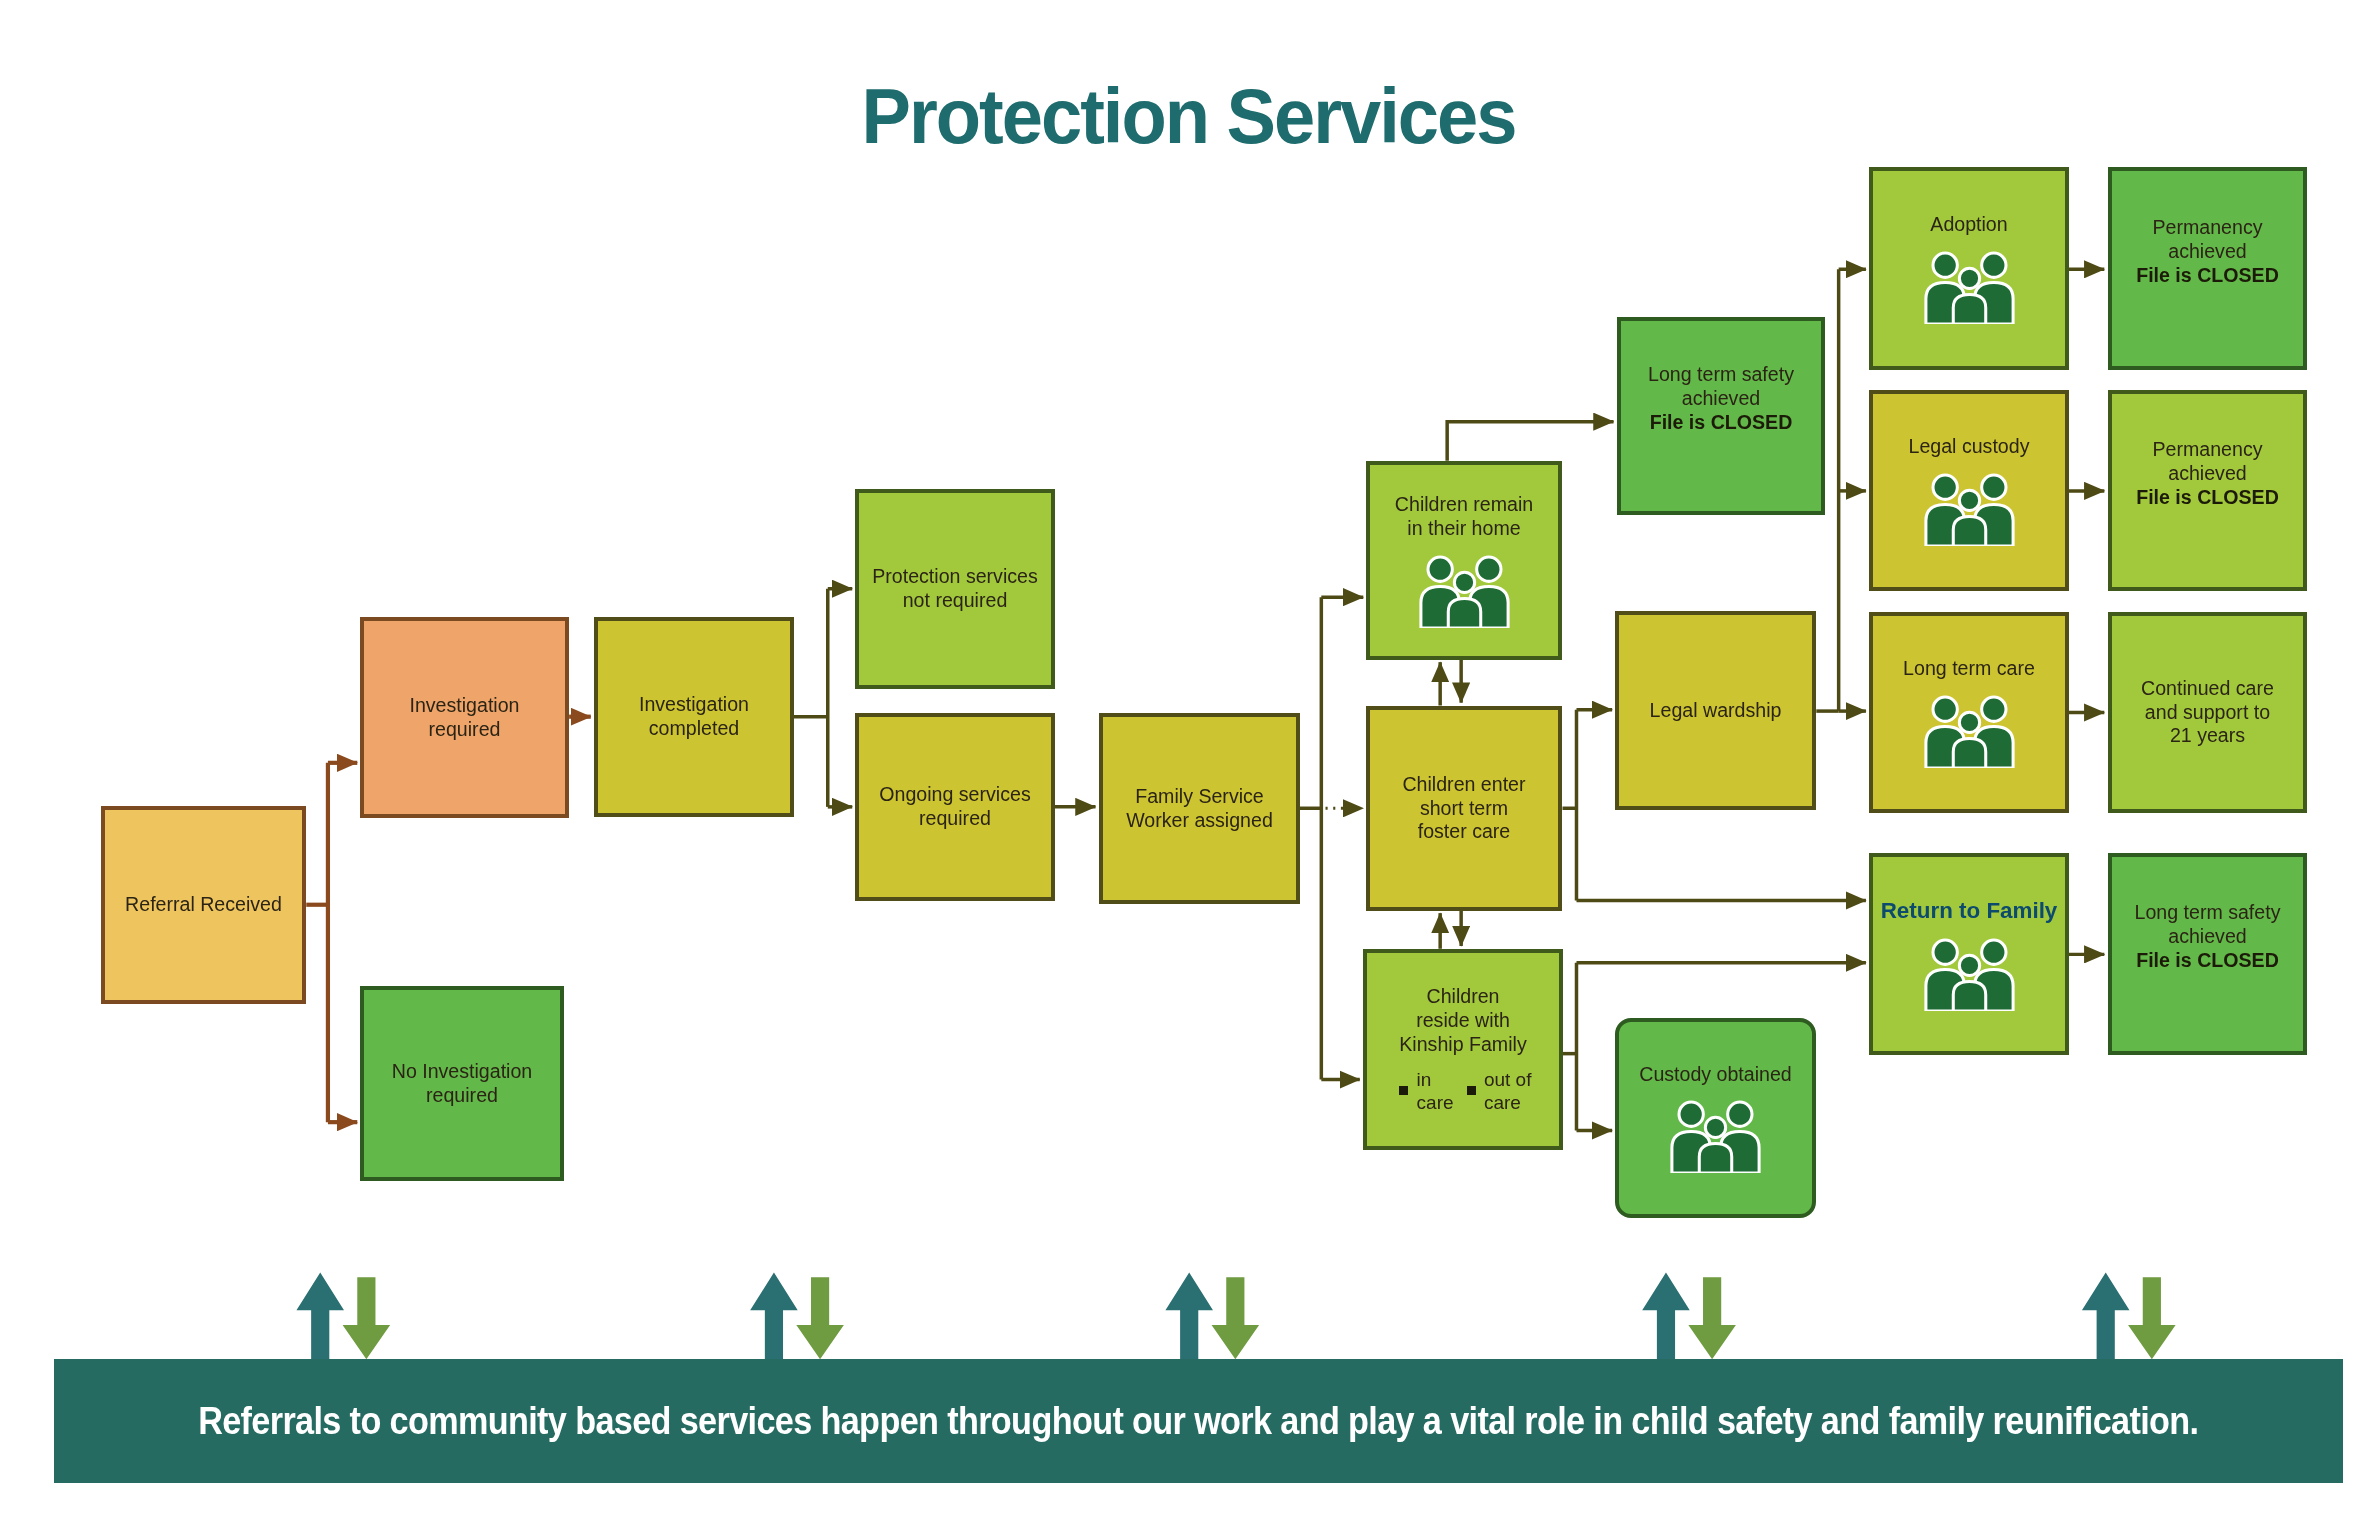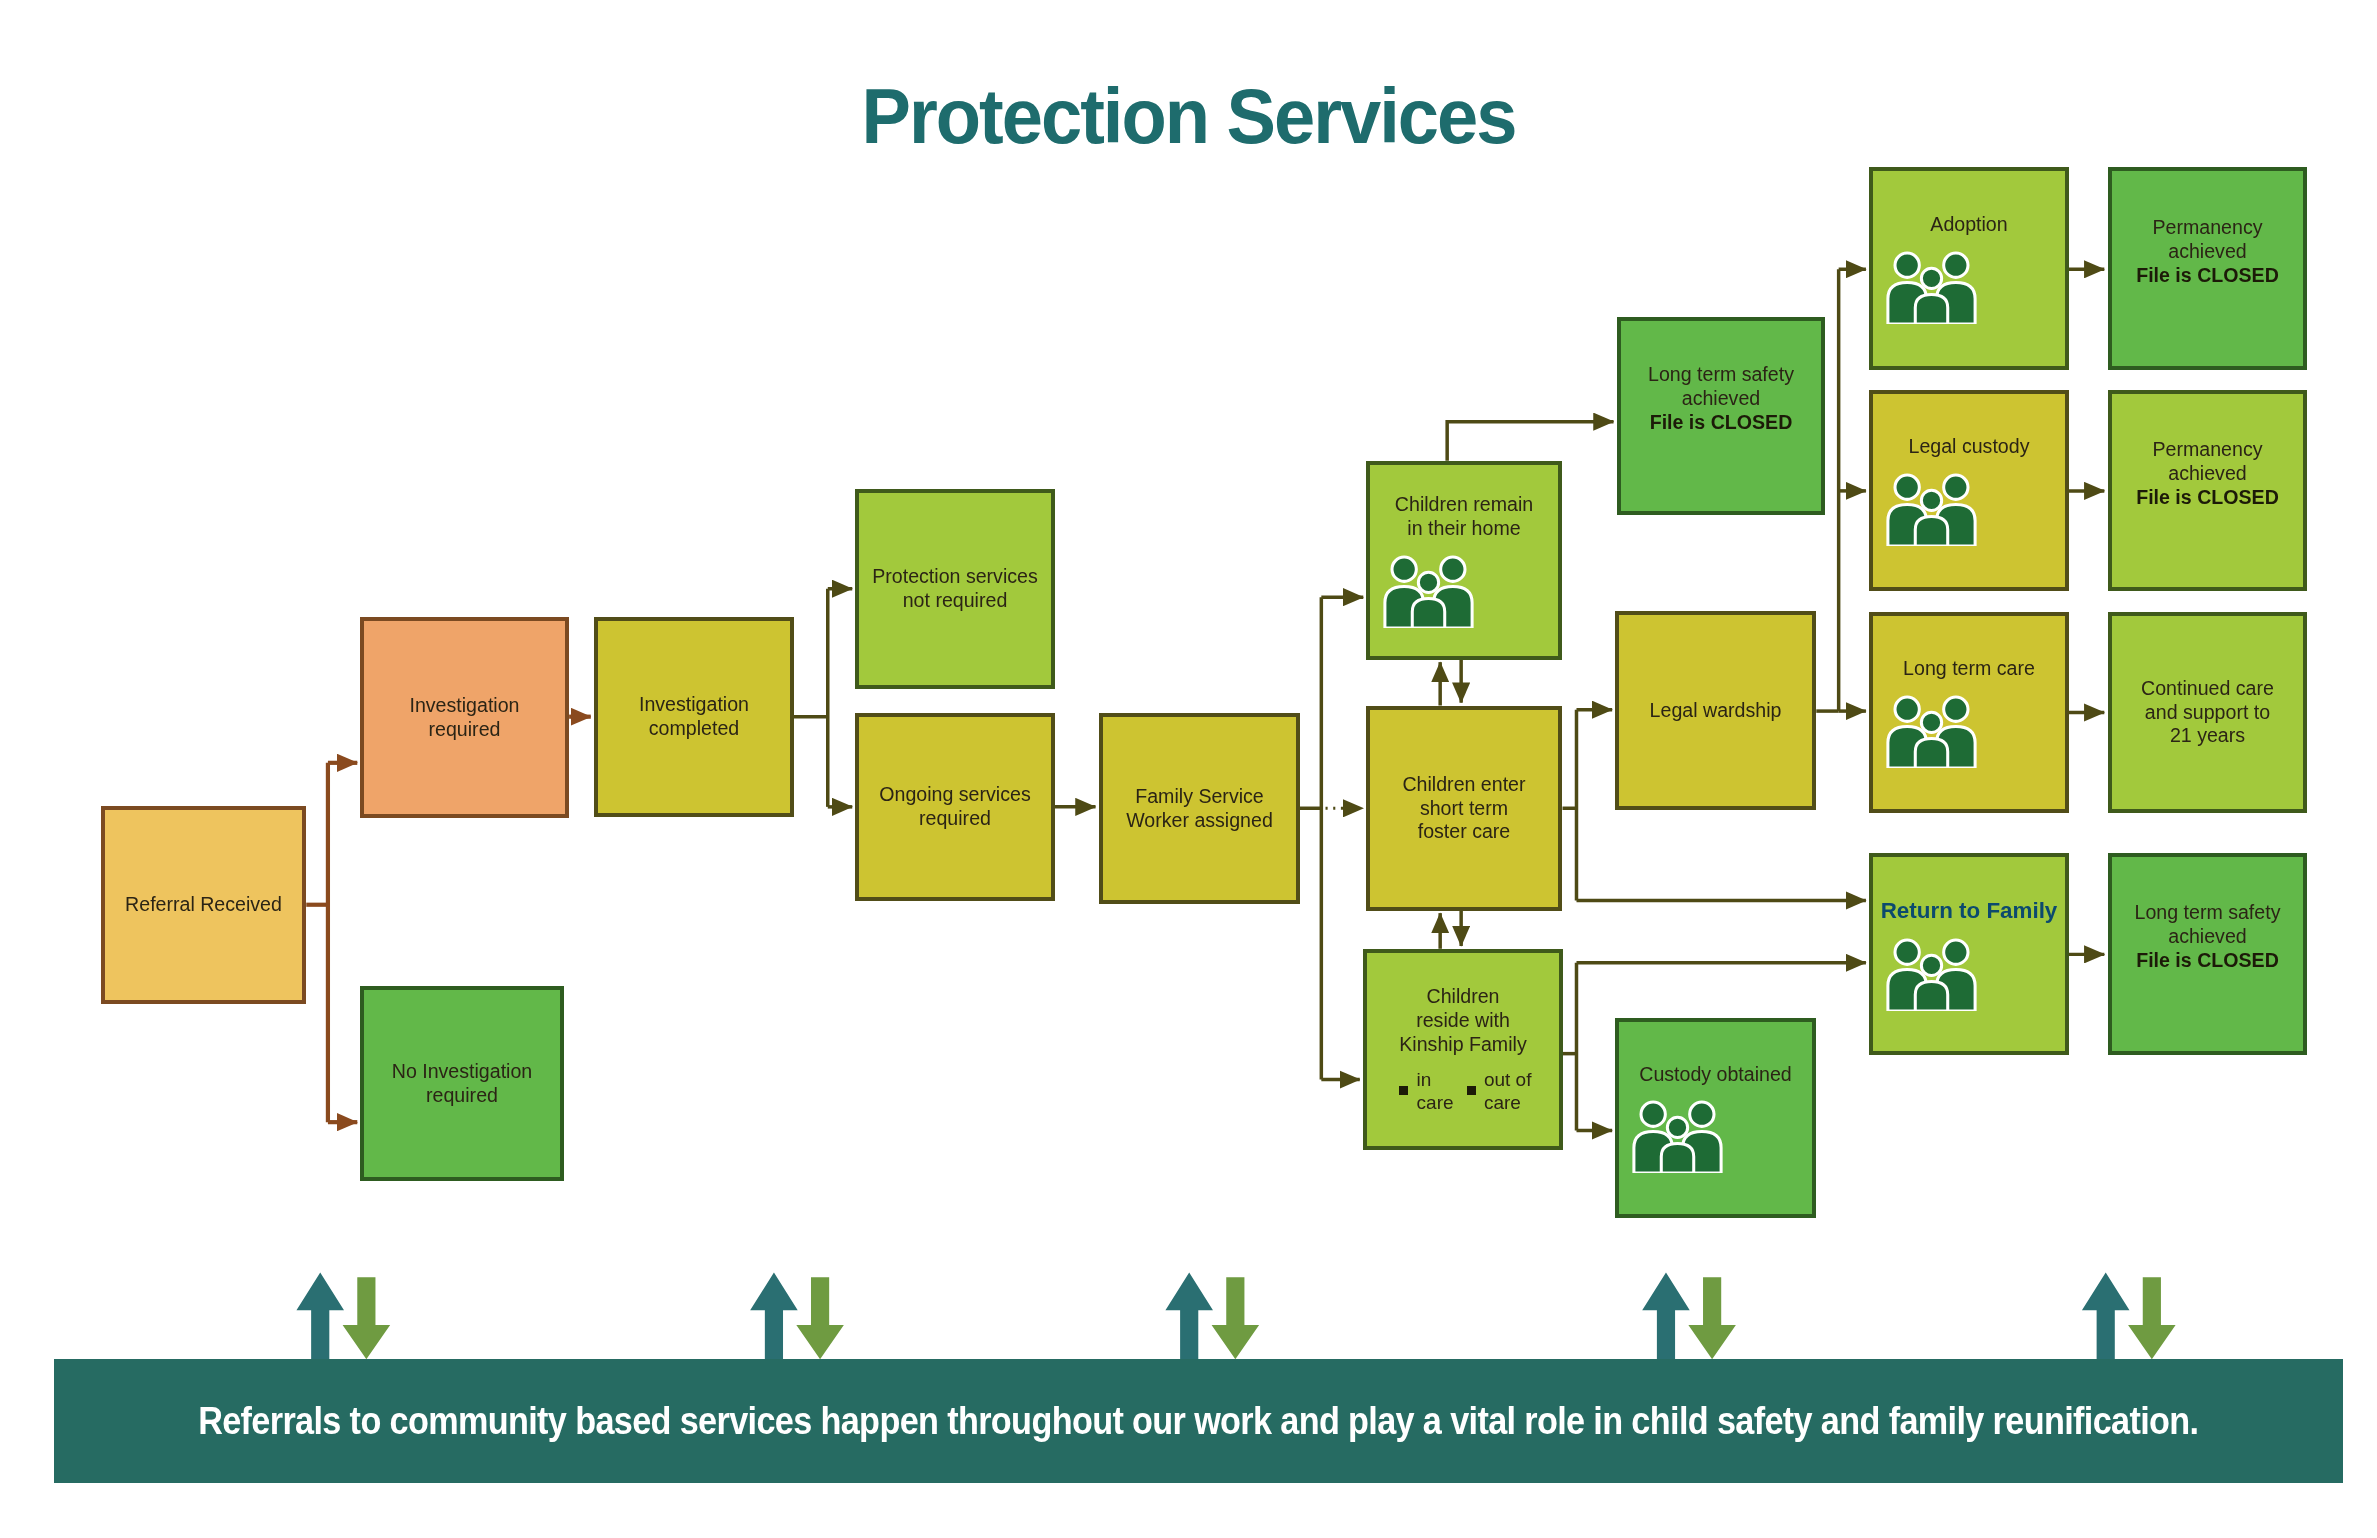--- a/index.html
+++ b/index.html
@@ -16,21 +16,21 @@
   .c-brown{stroke:var(--connector-brown,#8a4a1e);stroke-width:6;fill:none;}
   .c-olive{stroke:var(--connector-olive,#4e4a15);stroke-width:5;fill:none;}
   .c-dotted{stroke:var(--connector-olive,#4e4a15);stroke-width:4;fill:none;
             stroke-dasharray:3 8;}
   .mk-brown{fill:var(--connector-brown,#8a4a1e);}
   .mk-olive{fill:var(--connector-olive,#4e4a15);}
   .up-arrow{fill:var(--up-arrow-teal,#2a6f72);}
   .down-arrow{fill:var(--down-arrow-green,#6f9b41);}
 
   .node{position:absolute;box-sizing:border-box;z-index:2;
-        display:flex;flex-direction:column;justify-content:center;
+        display:flex;flex-direction:column;align-items:center;justify-content:center;
         text-align:center;color:var(--text-dark,#2b2415);
         font-size:19.6px;line-height:1.22;border:4.2px solid #000;gap:14px;padding:5.6px;}
   .node .label{display:block;}
   .node .label span{display:block;}
   .node .bold-line{display:block;font-weight:700;color:#1c1a08;}
   .node--bold .label{font-weight:700;font-size:22.4px;color:#0c4a6e;}
   .node--closed{padding-bottom:39px;}
   .pal-gold{background:var(--gold-fill,#eec45e);border-color:var(--gold-border,#7b4a21);}
   .pal-orange{background:var(--orange-fill,#efa469);border-color:var(--orange-border,#7b4a21);}
   .pal-olive{background:var(--olive-fill,#cdc431);border-color:var(--olive-border,#514d18);}
@@ -224,21 +224,21 @@
           <span>Long term safety</span>
           <span>achieved</span>
           <b class="bold-line">File is CLOSED</b>
         </div>
       </div>
       <div class="node pal-olive" style="left: 1615px; top: 599px; width: 201px; height: 199px;">
         <div class="label">
           <span>Legal wardship</span>
         </div>
       </div>
-      <div class="node pal-green" style="left: 1615px; top: 1006px; width: 201px; height: 200px;">
+      <div class="node pal-green" style="left: 1615px; top: 1006px; width: 201px; height: 200px; border-radius: 16px;">
         <div class="label">
           <span>Custody obtained</span>
         </div>
         <svg class="family" viewBox="0 0 100 72">
           <use href="#family-icon" xlink:href="#family-icon"></use>
         </svg>
       </div>
       <div class="node pal-yellowgreen" style="left: 1869px; top: 155px; width: 200px; height: 203px;">
         <div class="label">
           <span>Adoption</span>

